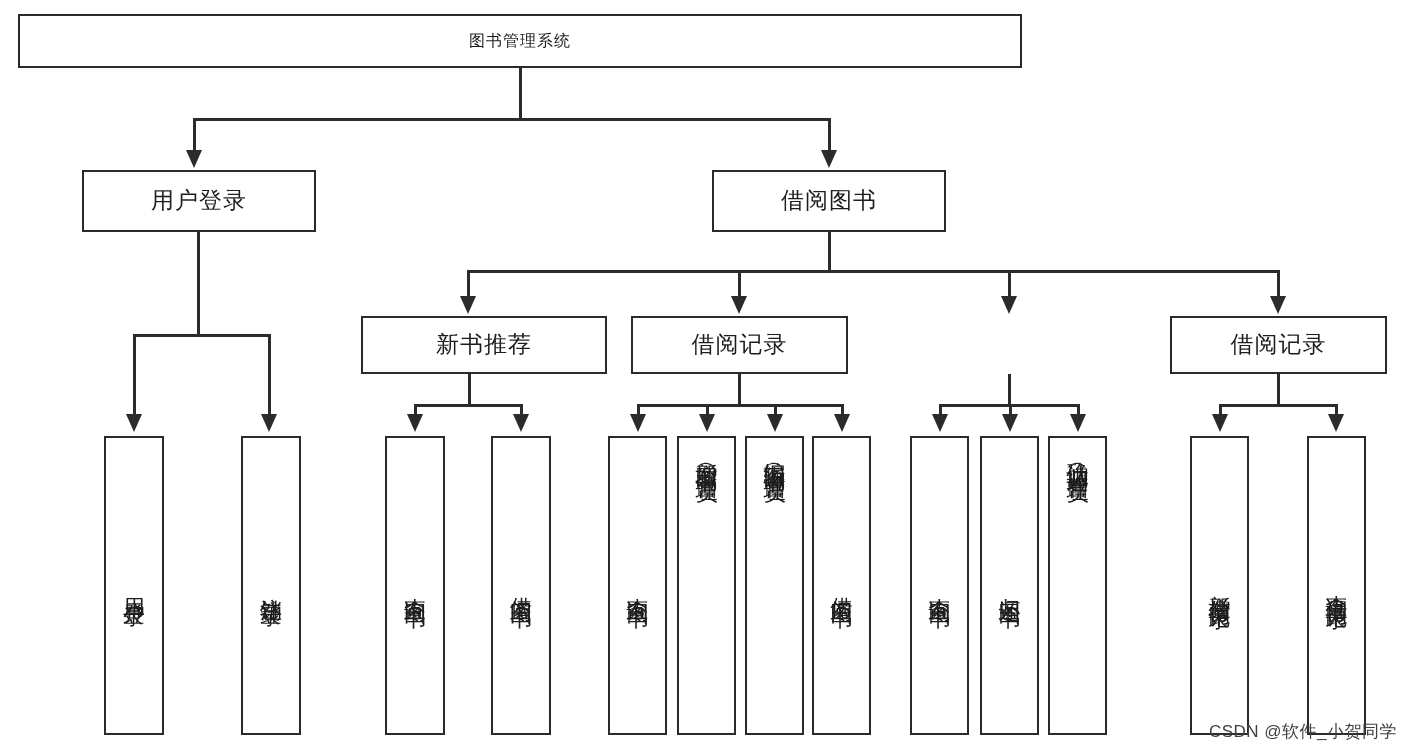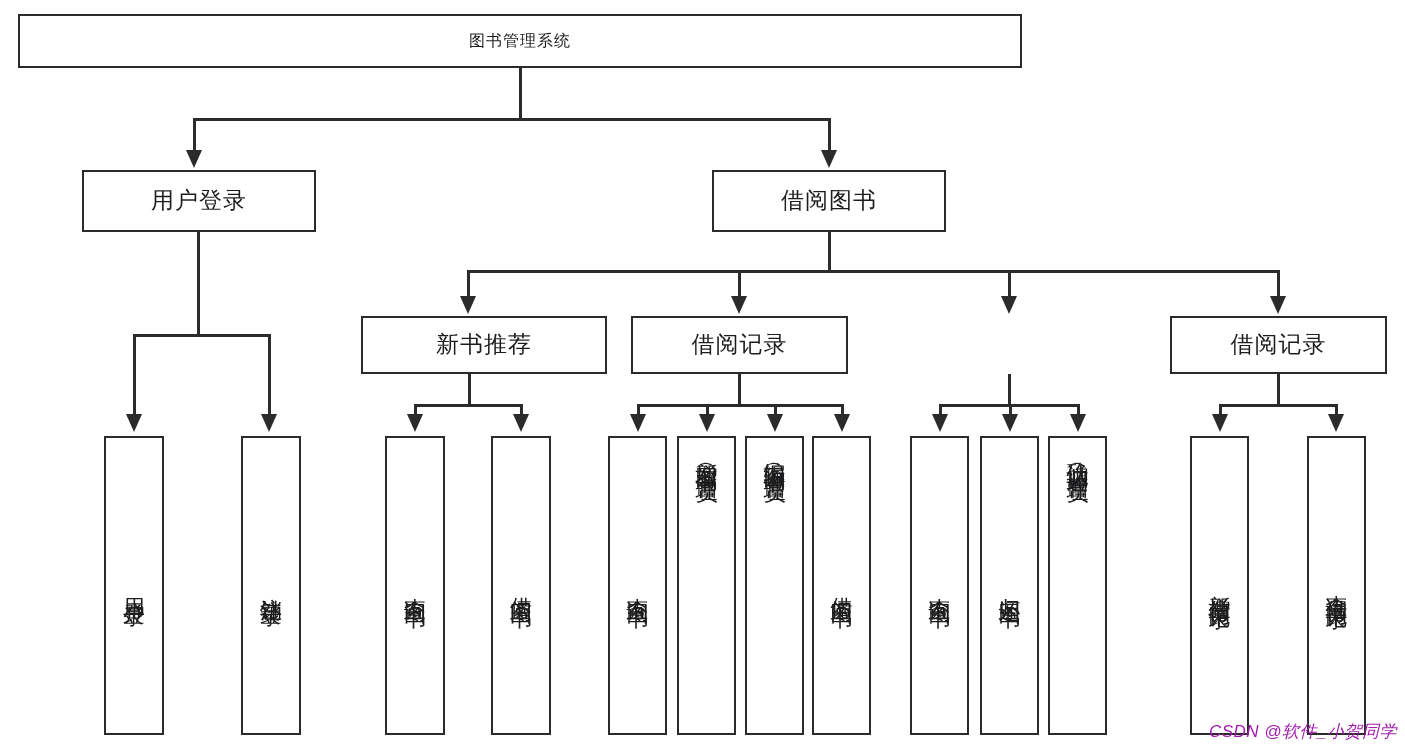--- a/index.html
+++ b/index.html
@@ -78,25 +78,24 @@
     border-right: 8px solid transparent;
     border-top: 18px solid #2b2b2b;
   }
 
   
   #watermark {
     position: absolute;
     right: 8px;
     bottom: 4px;
     font-size: 17px;
-    color: #a21caf;
+    color: #404040;
     letter-spacing: 0.5px;
     user-select: none;
     white-space: nowrap;
-    font-style: italic;
   }
 </style>
 </head>
 <body>
 
 <div id="canvas">
 
   <div class="node root horizontal" style="left:18px; top:14px; width:1004px; height:54px;">
     <span class="label">图书管理系统</span>
   </div>

